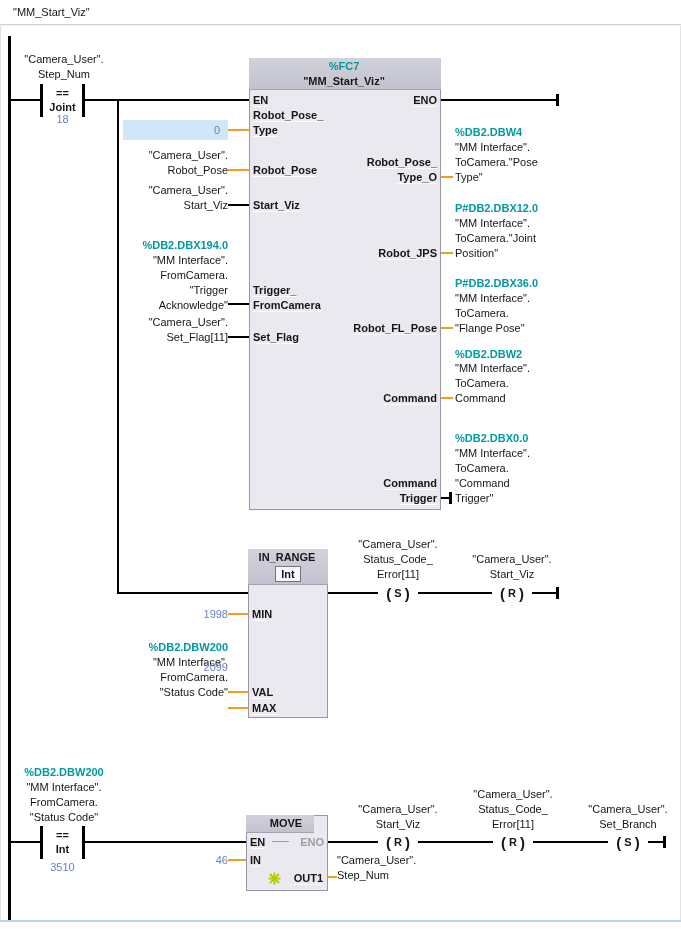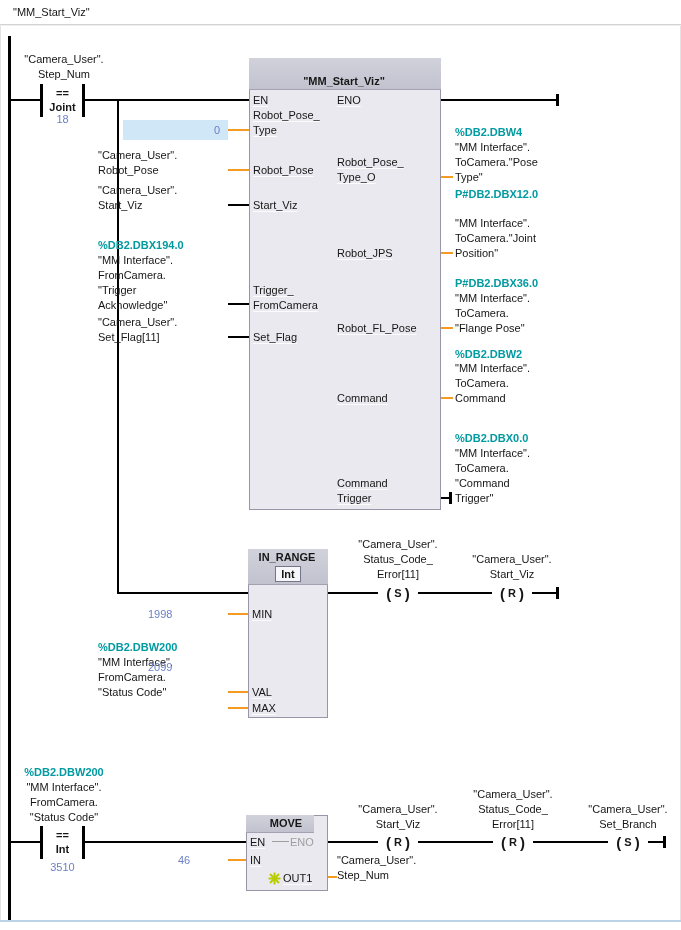--- a/index.html
+++ b/index.html
@@ -1,31 +1,31 @@
 <!DOCTYPE html>
 <html><head>
 <meta charset="utf-8">
 <style>
   *{margin:0;padding:0;box-sizing:border-box}
   html,body{width:681px;height:930px;background:#fff;position:relative;overflow:hidden;
     font-family:"Liberation Sans",sans-serif;font-size:11px;color:#161616}
   .t{position:absolute;line-height:15px;white-space:pre-line}
-  .ra{text-align:left}.ca{text-align:center}
+  .ra{text-align:right}.ca{text-align:center}
   .b{font-weight:bold}
   .addr{color:#009aa0;font-weight:bold}
   .num{color:#6a7fc9}
   .gray{color:#9e9e9e}
   .wh{position:absolute;height:2px;background:#000}
   .wv{position:absolute;width:2px;background:#000}
   .wo{background:#f59a23 !important}
   .tick{position:absolute;width:3px;height:12px;background:#000}
   .bar{position:absolute;width:3px;height:33px;background:#000}
   .blk{position:absolute;background:#e9e9ef;border:1px solid #9696a6}
   .hd{position:absolute;background:linear-gradient(#d2d2dc,#c2c2cf);border-bottom:1px solid #a2a2b2;text-align:center;font-weight:bold}
-  .pin{position:absolute;font-weight:normal;line-height:15px;white-space:pre-line;
+  .pin{position:absolute;font-weight:bold;line-height:15px;white-space:pre-line;
     text-decoration:underline;text-decoration-color:rgba(255,255,255,.85);text-underline-offset:2px}
   .coil{position:absolute;width:40px;height:18px;background:#fff;display:flex;align-items:center;justify-content:center;font-weight:bold}
   .coil::before{content:"(";font-size:15px;margin-right:3px;font-weight:bold}
   .coil::after{content:")";font-size:15px;margin-left:3px;font-weight:bold}
   .field{position:absolute;background:#cfe7f7;line-height:20px;text-align:right;padding-right:8px}
   .dtypebox{position:absolute;background:#f7f7fb;border:1px solid #75758a;text-align:center;font-weight:bold;line-height:14px}
   .sep{position:absolute;left:0;width:681px;height:1px;background:#d4d4d4}
   .edge{position:absolute;background:#e3e3e3}
 </style>
 </head>
@@ -46,20 +46,21 @@
 <div class="bar" style="left:40px;top:84px"></div>
 <div class="bar" style="left:82px;top:84px"></div>
 <div class="t ca b" style="left:44px;top:86px;width:37px">==</div>
 <div class="t ca b" style="left:42px;top:100px;width:41px">Joint</div>
 <div class="t ca num" style="left:40px;top:112px;width:45px">18</div>
 <div class="wh" style="left:85px;top:99px;width:164px"></div>
 <div class="wv" style="left:117px;top:99px;height:495px"></div>
 
 <div class="blk" style="left:249px;top:58px;width:192px;height:452px"></div>
 <div class="hd" style="left:249px;top:58px;width:192px;height:32px">
+  <div class="t addr ca" style="left:0;top:1px;width:190px">%FC7</div>
   <div class="t b ca" style="left:0;top:16px;width:190px">"MM_Start_Viz"</div>
 </div>
 
 <div class="pin" style="left:253px;top:93px">EN</div>
 <div class="pin" style="left:253px;top:108px">Robot_Pose_
 Type</div>
 <div class="pin" style="left:253px;top:163px">Robot_Pose</div>
 <div class="pin" style="left:253px;top:198px">Start_Viz</div>
 <div class="pin" style="left:253px;top:283px">Trigger_
 FromCamera</div>
@@ -93,21 +94,21 @@
 <div class="wh" style="left:228px;top:336px;width:21px"></div>
 
 <div class="wh" style="left:441px;top:99px;width:117px"></div>
 <div class="tick" style="left:556px;top:94px"></div>
 <div class="wh wo" style="left:441px;top:176px;width:12px"></div>
 <div class="t addr" style="left:455px;top:125px;width:200px">%DB2.DBW4</div>
 <div class="t" style="left:455px;top:140px;width:200px">"MM Interface".
 ToCamera."Pose
 Type"</div>
 <div class="wh wo" style="left:441px;top:252px;width:12px"></div>
-<div class="t addr" style="left:455px;top:187px;width:200px">P#DB2.DBX12.0</div>
+<div class="t addr" style="left:455px;top:201px;width:200px">P#DB2.DBX12.0</div>
 <div class="t" style="left:455px;top:216px;width:200px">"MM Interface".
 ToCamera."Joint
 Position"</div>
 <div class="wh wo" style="left:441px;top:327px;width:12px"></div>
 <div class="t addr" style="left:455px;top:276px;width:200px">P#DB2.DBX36.0</div>
 <div class="t" style="left:455px;top:291px;width:200px">"MM Interface".
 ToCamera.
 "Flange Pose"</div>
 <div class="wh wo" style="left:441px;top:397px;width:12px"></div>
 <div class="t addr" style="left:455px;top:347px;width:200px">%DB2.DBW2</div>

